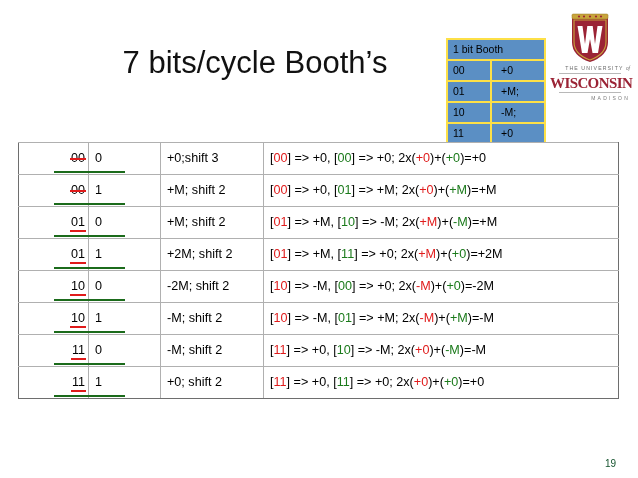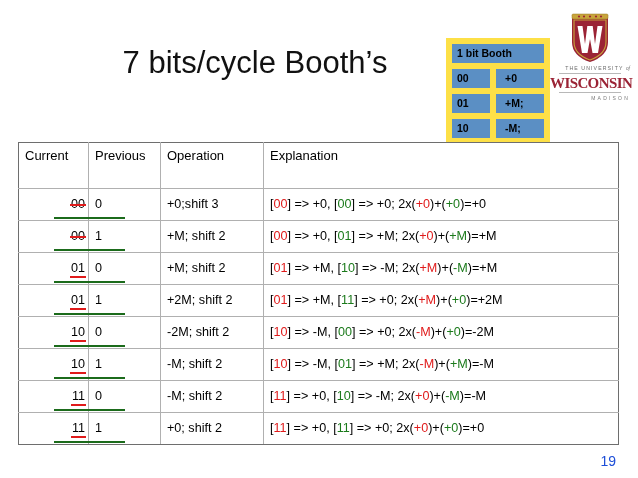--- a/index.html
+++ b/index.html
@@ -39,27 +39,26 @@
     top: 38px;
     width: 98px;
     border-collapse: collapse;
     background: #5B8FC4;
     font-size: 10.5px;
     line-height: 1;
     color: #000000;
     table-layout: fixed;
   }
   #booth-ref-table td {
-    border: 6px solid #fde047;
+    border: 2px solid #fde047;
     background: #5B8FC4;
     padding: 3px 0 3px 5px;
     height: 13px;
     vertical-align: middle;
     white-space: nowrap;
-    font-weight: bold;
   }
   #booth-ref-table td.ref-col-b { padding-left: 9px; }
   #booth-ref-table td.ref-head  { padding-left: 5px; }
   #booth-ref-table col.c1 { width: 44px; }
   #booth-ref-table col.c2 { width: 54px; }
 
   
   #uw-logo {
     position: absolute;
     left: 550px;
@@ -179,22 +178,22 @@
 
   
   .c-red   { color: #E01B1B; }
   .c-green { color: #1B7A1B; }
 
   
   #page-number {
     position: absolute;
     right: 22px;
     bottom: 9px;
-    font-size: 14px;
-    color: #1d4ed8;
+    font-size: 10px;
+    color: #14532d;
     margin-left: 8px;
   }
 </style>
 </head>
 <body>
 
 <div id="slide-title">7 bits/cycle Booth’s</div>
 
 <table id="booth-ref-table">
   <colgroup>
@@ -249,26 +248,20 @@
 
 <table id="booth-main-table">
   <colgroup>
       <col class="mc1">
       <col class="mc2">
       <col class="mc3">
       <col class="mc4">
     </colgroup>
   <tbody>
 
-    <tr class="head-row">
-      <td class="edge-l">Current</td>
-      <td>Previous</td>
-      <td>Operation</td>
-      <td class="edge-r">Explanation</td>
-    </tr>
 
     <tr class="data-row">
       <td class="cell-cur edge-l">
         <span class="bitwrap strike"><span>00</span><span class="redline"></span></span>
         <span class="greenline"></span>
       </td>
       <td class="cell-prev">
         <span>0</span>
         <span class="greenline"></span>
       </td>

